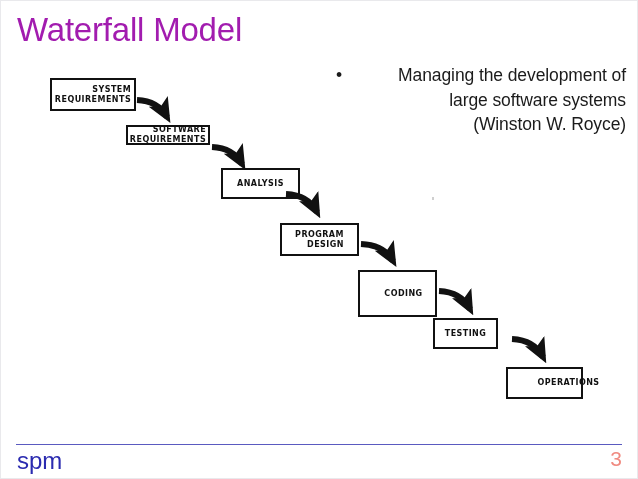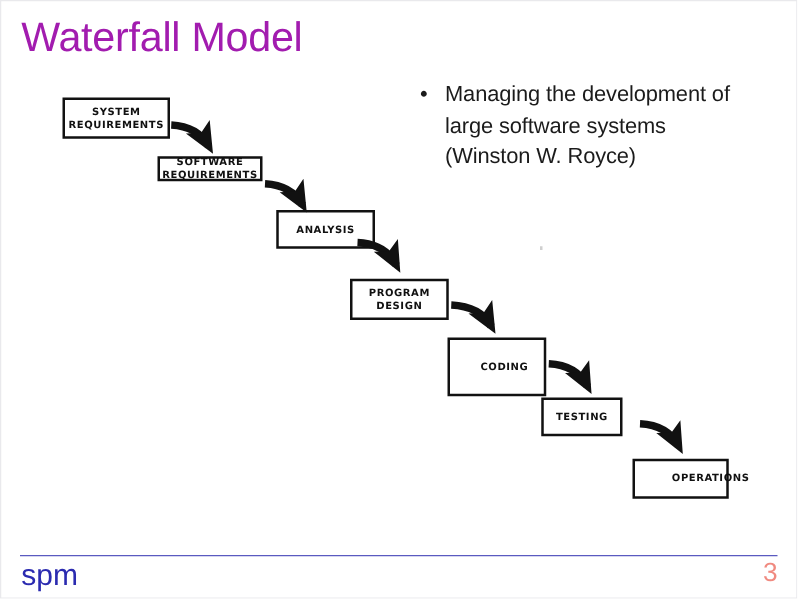--- a/index.html
+++ b/index.html
@@ -54,39 +54,39 @@
     letter-spacing: -0.1px;
   }
   .bullet-marker {
     position: absolute;
     left: 2px;
     top: 0px;
     font-size: 17.5px;
     line-height: 24.5px;
     color: #1b1b1b;
   }
-  .bullet-line { display: block; }
+  .bullet-line { display: block; text-align: right; }
 
   
   #waterfall-diagram {
     position: absolute;
     left: 0;
     top: 0;
     width: 638px;
     height: 430px;
   }
   .wf-box {
     position: absolute;
     box-sizing: border-box;
     background: #ffffff;
     border: 2.5px solid #111111;
     display: flex;
     align-items: center;
     justify-content: center;
-    text-align: center;
+    text-align: right;
   }
   .wf-box-label {
     font-family: "DejaVu Sans", sans-serif;
     font-weight: bold;
     font-size: 8px;
     line-height: 10px;
     letter-spacing: 0.45px;
     color: #111111;
     white-space: pre-line;
   }

